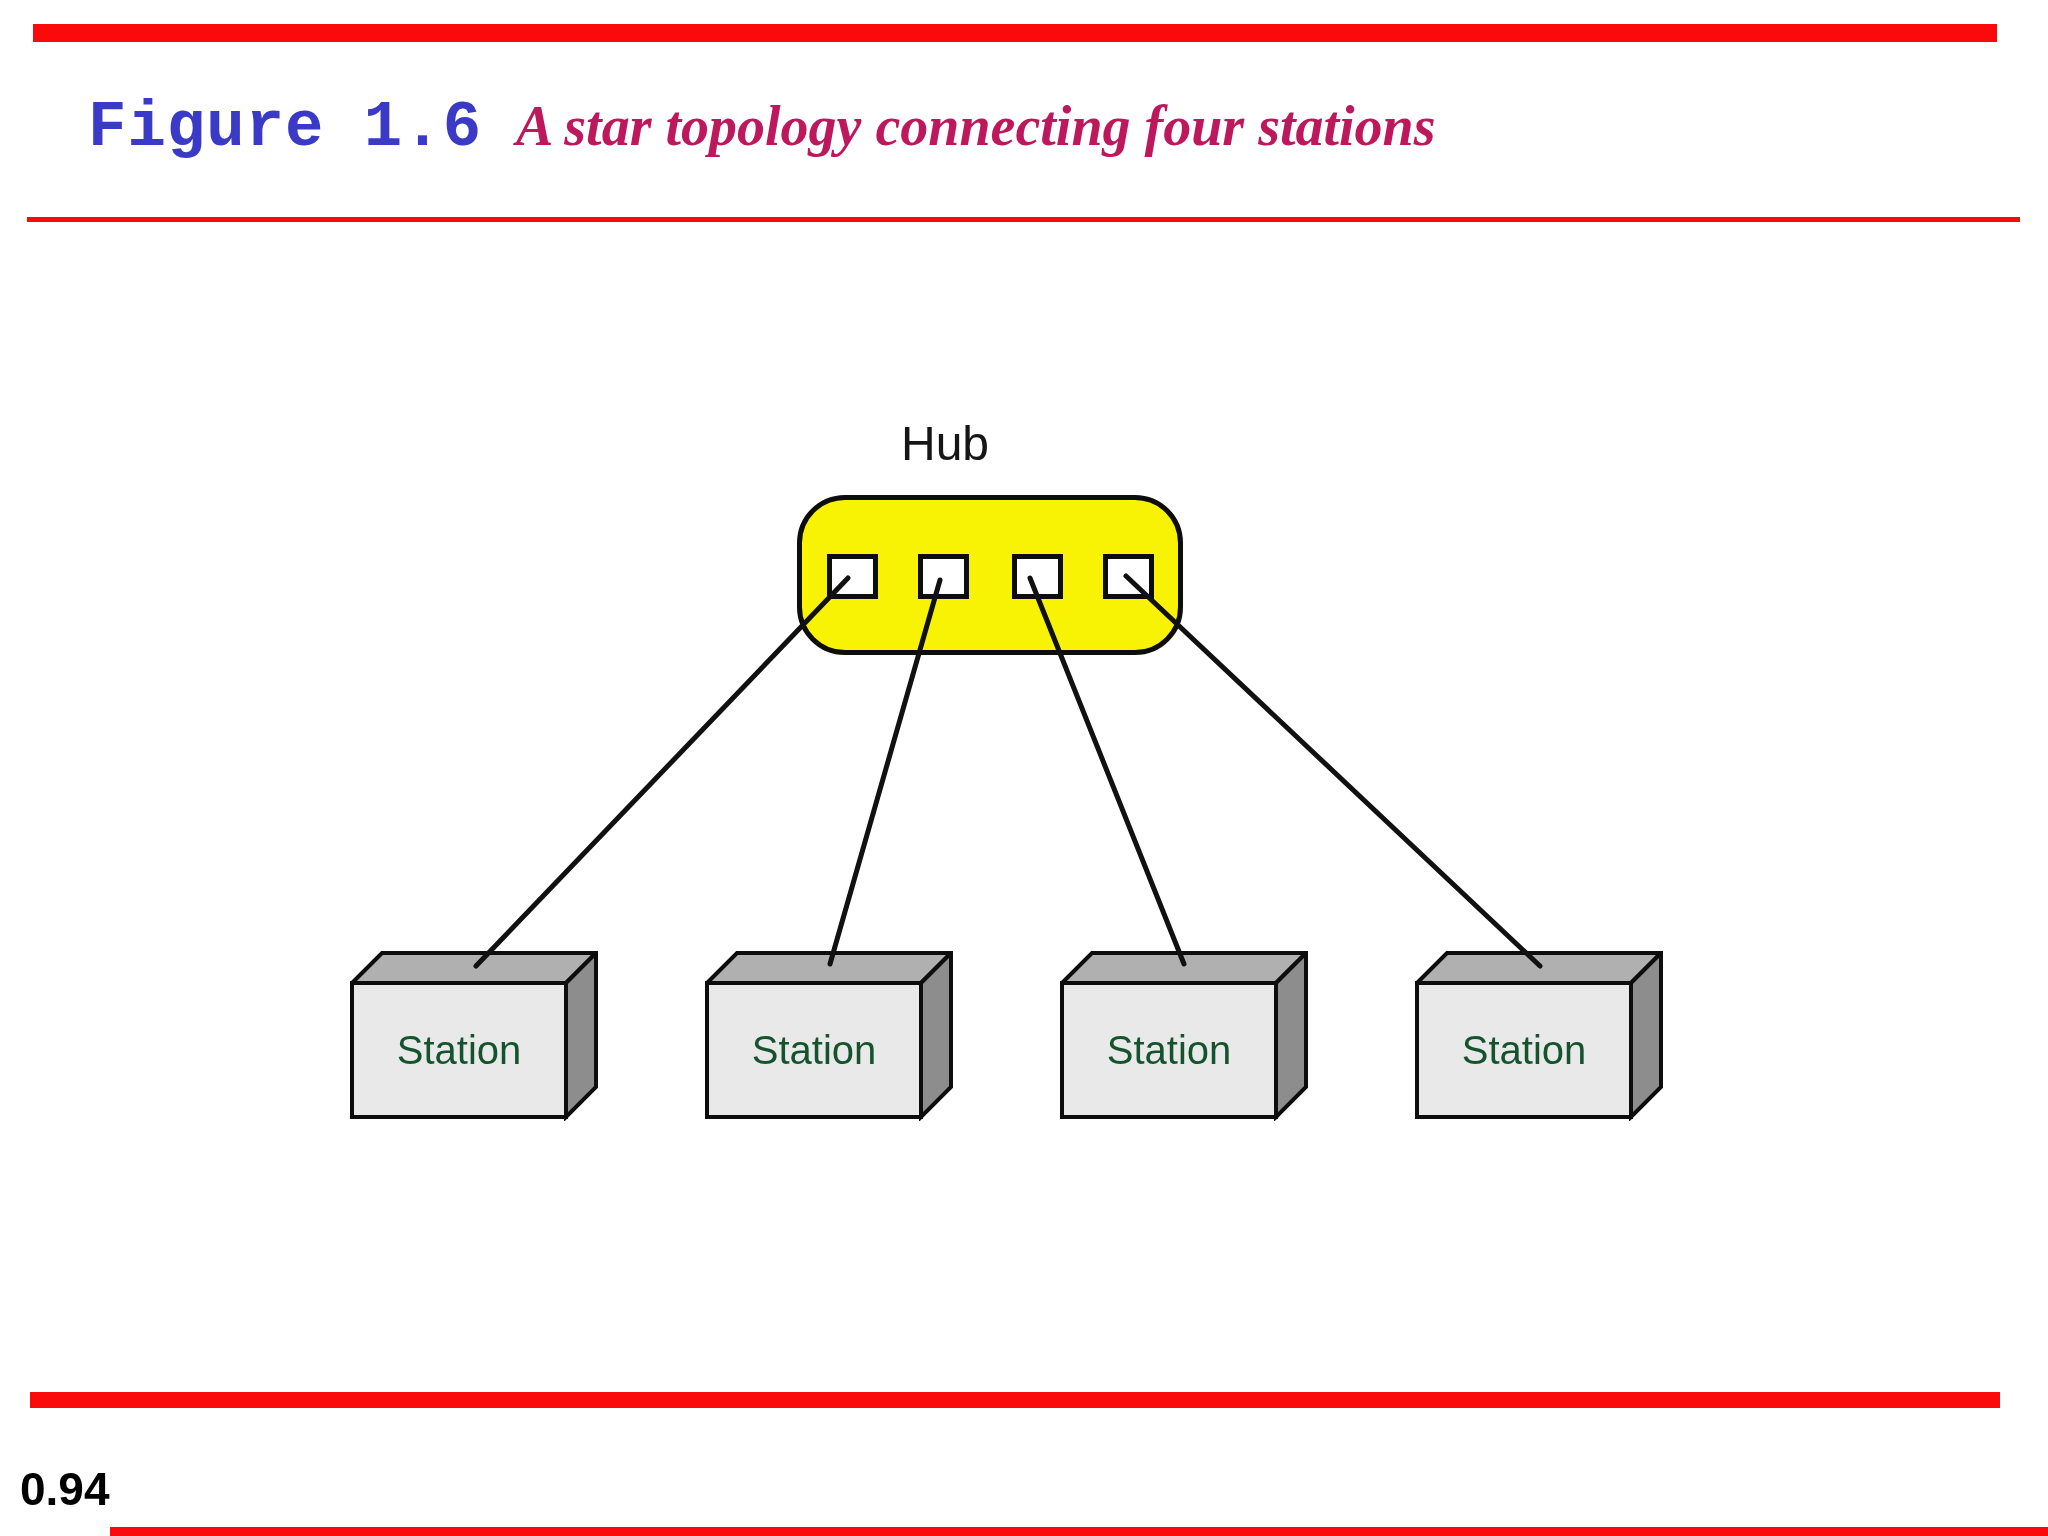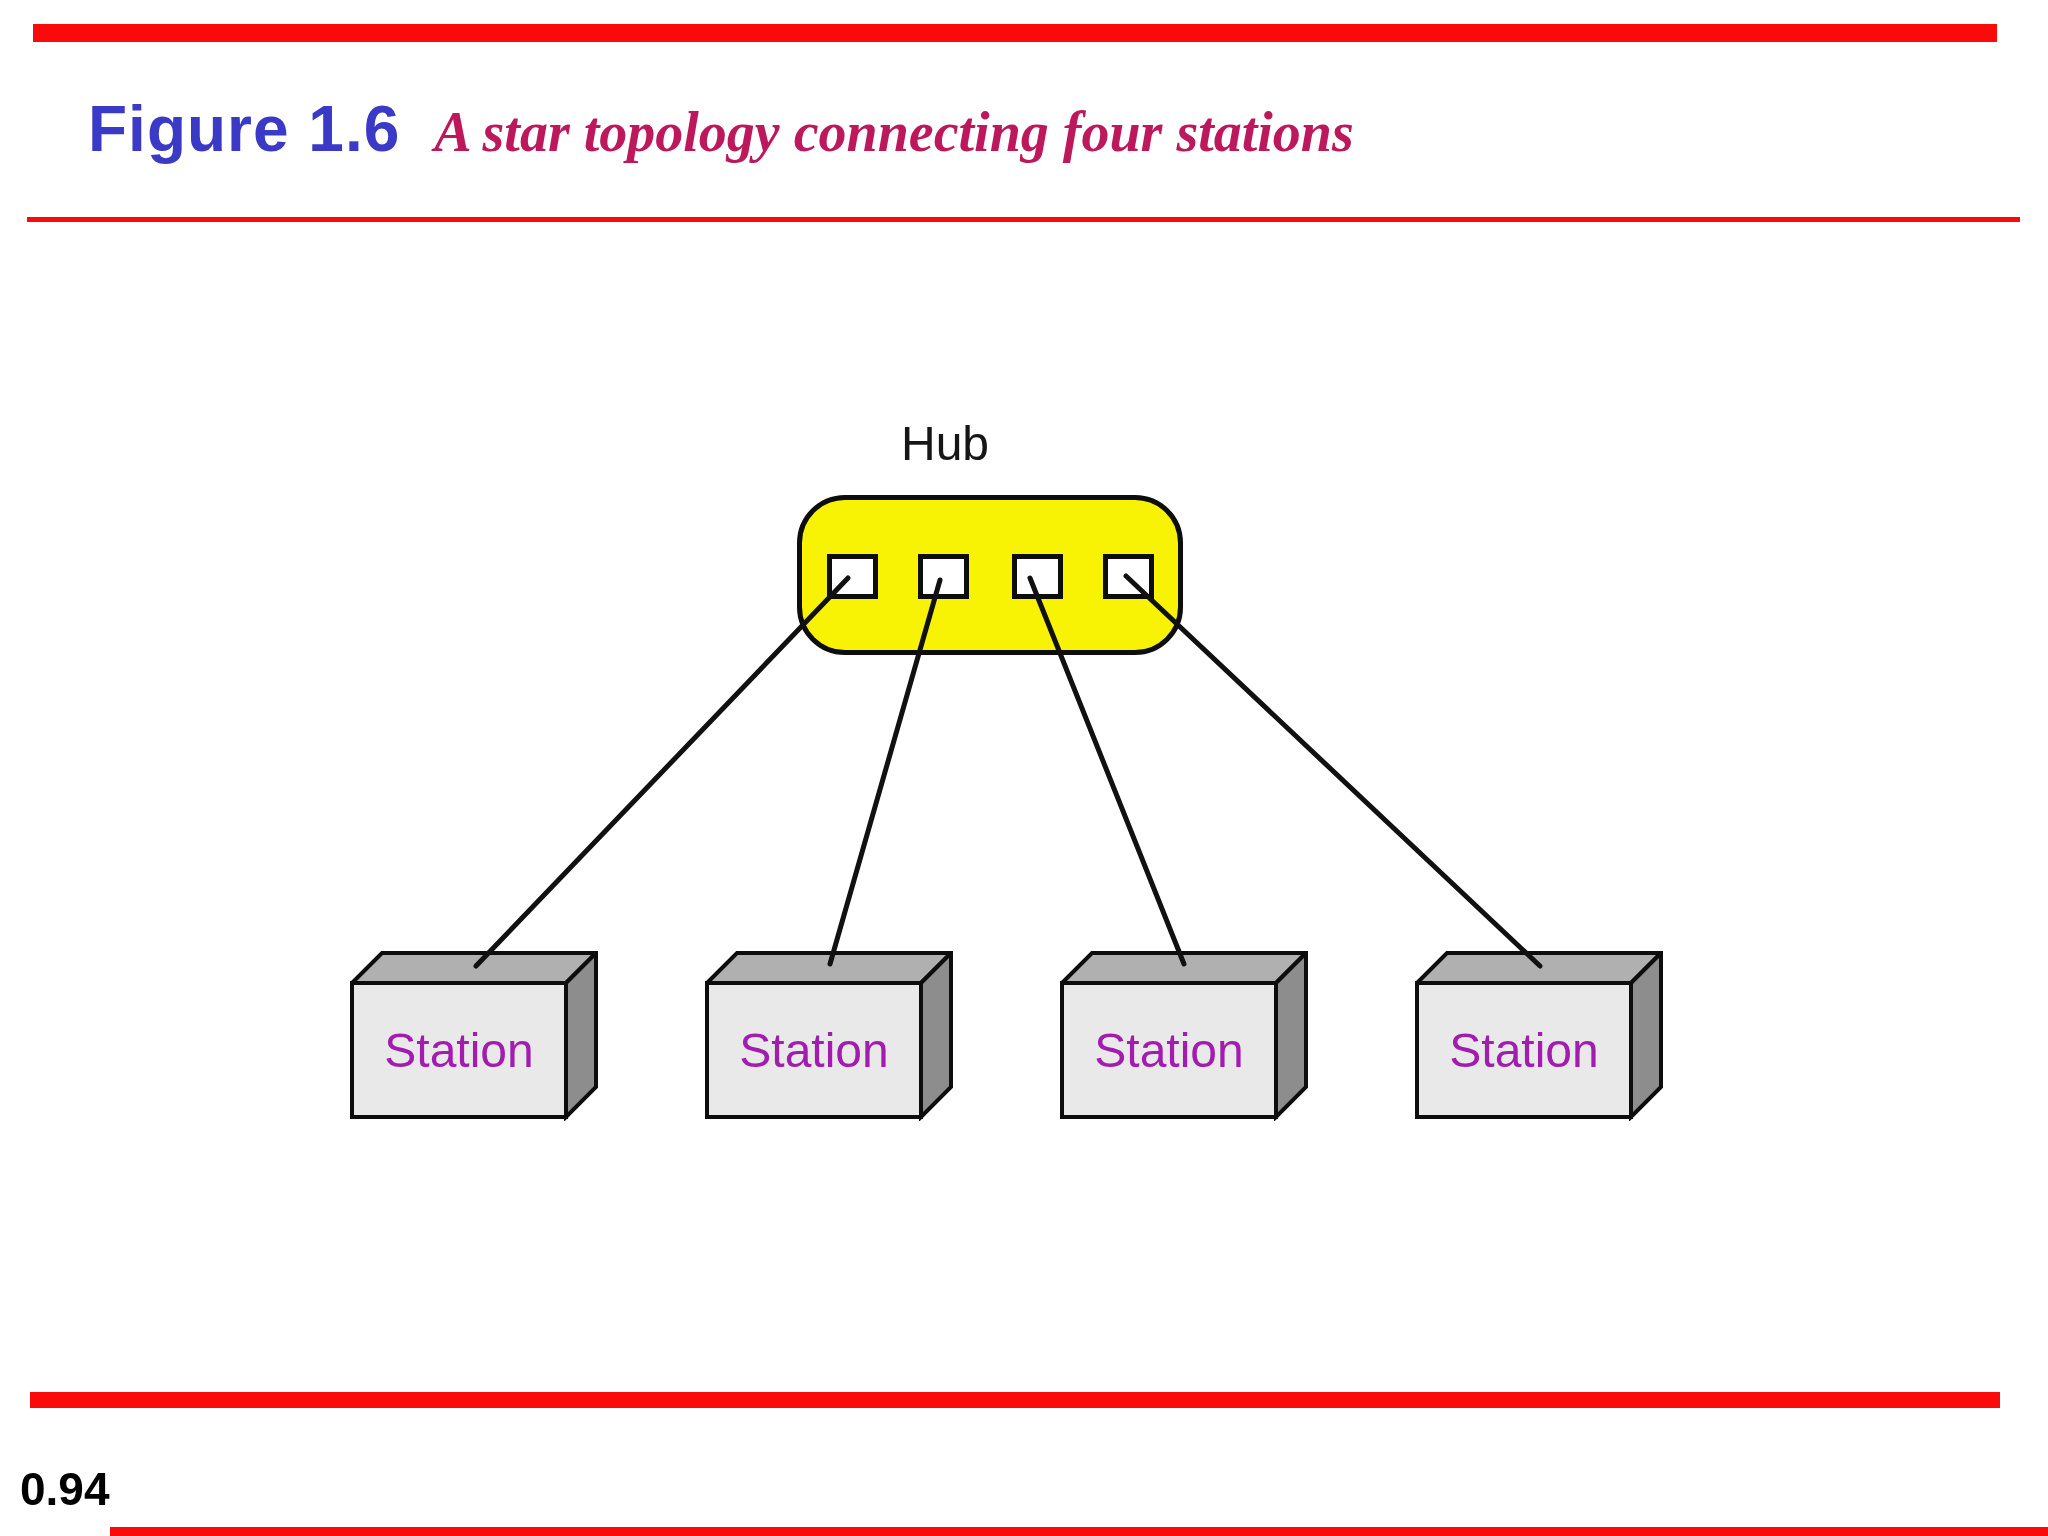--- a/index.html
+++ b/index.html
@@ -12,21 +12,21 @@
   .bar-top{left:33px;top:24px;width:1964px;height:18px;}
   .bar-title-underline{left:27px;top:217px;width:1993px;height:5px;}
   .bar-bottom{left:30px;top:1392px;width:1970px;height:16px;}
   .bar-edge{left:110px;top:1527px;width:1938px;height:9px;}
   
   .title-row{
     position:absolute;left:88px;top:92px;display:flex;align-items:baseline;gap:34px;
     white-space:nowrap;
   }
   .figure-label{
-    font-family:Liberation Sans, sans-serif;font-weight:bold;font-size:64px;
+    font-family:Liberation Mono, monospace;font-weight:bold;font-size:64px;
     color:#3a3ac6;letter-spacing:1px;
   }
   .figure-caption{
     font-family:"Liberation Serif",serif;font-weight:bold;font-style:italic;
     font-size:56px;color:#be185d;
   }
   
   .hub-label{
     position:absolute;left:850px;top:416px;width:190px;text-align:center;
     font-size:48px;color:#161616;
@@ -46,21 +46,21 @@
   
   .station{position:absolute;width:248px;height:170px;}
   .station-1{left:350px;top:951px;}
   .station-2{left:705px;top:951px;}
   .station-3{left:1060px;top:951px;}
   .station-4{left:1415px;top:951px;}
   .station svg{position:absolute;left:0;top:0;}
   .station-label{
     position:absolute;left:2px;top:32px;width:214px;height:134px;
     display:flex;align-items:center;justify-content:center;
-    font-size:48px;color:#a21caf;
+    font-size:40px;color:#14532d;
   }
   
   .page-number{
     position:absolute;left:20px;top:1462px;font-size:46px;font-weight:bold;color:#000000;
   }
 </style>
 </head>
 <body>
 
 <div class="slide">

